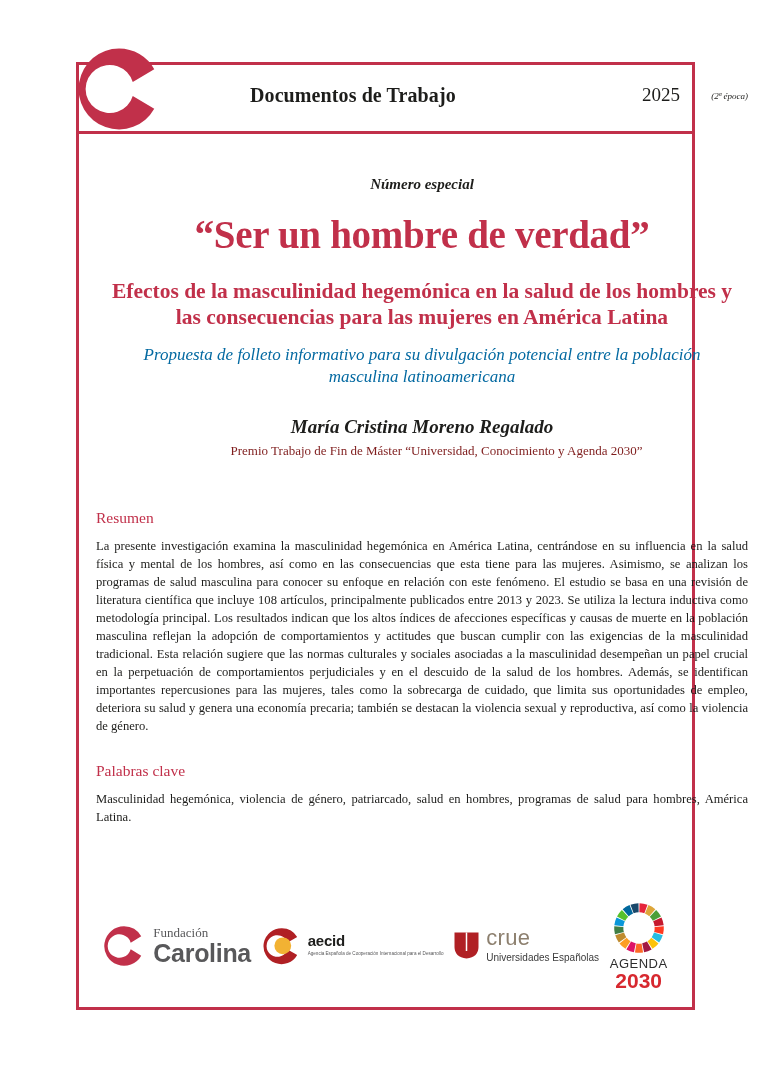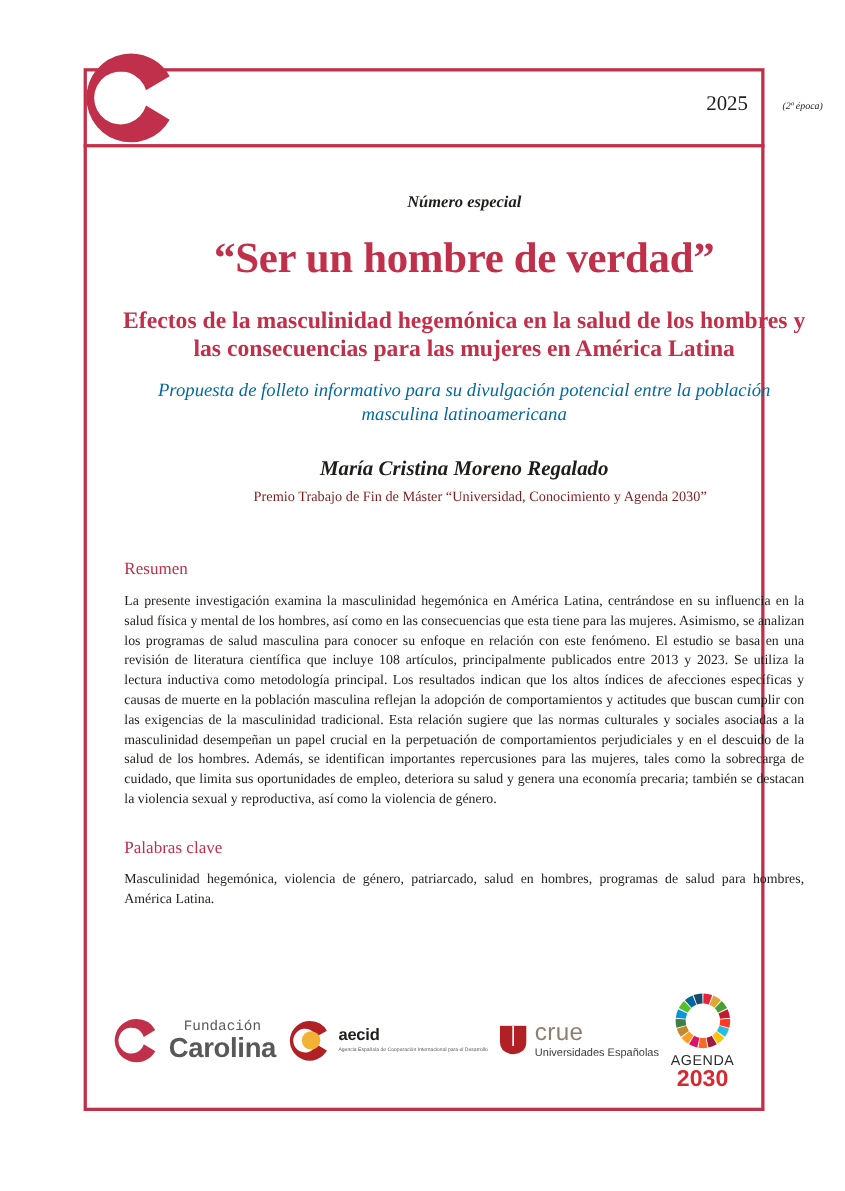--- a/index.html
+++ b/index.html
@@ -145,21 +145,21 @@
 
   #award {
     margin-top: 5px;
     font-size: 13px;
     color: #7f1d1d;
     padding-left: 29px;
   }
 
   
   .section-wrap {
-    padding: 0 37px;
+    padding: 0 20px;
     text-align: left;
   }
 
   .section-heading {
     color: #c1304a;
     font-size: 15.5px;
     font-weight: normal;
   }
 
   #abstract-heading { margin-top: 50px; }
@@ -194,21 +194,21 @@
     align-items: center;
   }
 
   
   #logo-carolina .mark { width: 42px; height: 42px; flex: none; }
   #logo-carolina .words {
     margin-left: 8px;
     line-height: 1;
     color: #58585a;
   }
-  #logo-carolina .w1 { font-size: 13px; font-family: Liberation Mono, monospace; text-align: center; }
+  #logo-carolina .w1 { font-size: 13px; font-family: Liberation Serif, serif; }
   #logo-carolina .w2 {
     font-size: 25px; font-weight: bold; margin-top: 2px;
     font-family: "Liberation Sans", sans-serif; letter-spacing: -0.3px;
   }
 
   
   #logo-aecid .mark { width: 40px; height: 38px; flex: none; }
   #logo-aecid .words { margin-left: 6px; line-height: 1; }
   #logo-aecid .w1 {
     font-size: 15px; font-weight: bold; color: #1d1d1b;
@@ -256,20 +256,21 @@
   <div id="header-rule"></div>
 
   <div id="masthead"></div>
 
   <div id="logo-c">
     <svg viewBox="0 0 100 100" width="86" height="86" aria-hidden="true">
       <path d="M50 3 A47 47 0 1 0 91 73 L66 58 A28 28 0 1 1 66 42 L91 27 A47 47 0 0 0 50 3 Z" fill="#c1304a"></path>
     </svg>
   </div>
 
+  <div id="masthead-title">Documentos de Trabajo</div>
   <div id="masthead-year">2025</div>
   <div id="masthead-epoch">(2ª época)</div>
 
   <div id="content">
 
     <div id="special-issue" class="center">Número especial</div>
 
     <div id="main-title" class="center">“Ser un hombre de verdad”</div>
 
     <div id="subtitle" class="center">Efectos de la masculinidad hegemónica en la salud de los hombres y las consecuencias para las mujeres en América Latina</div>

